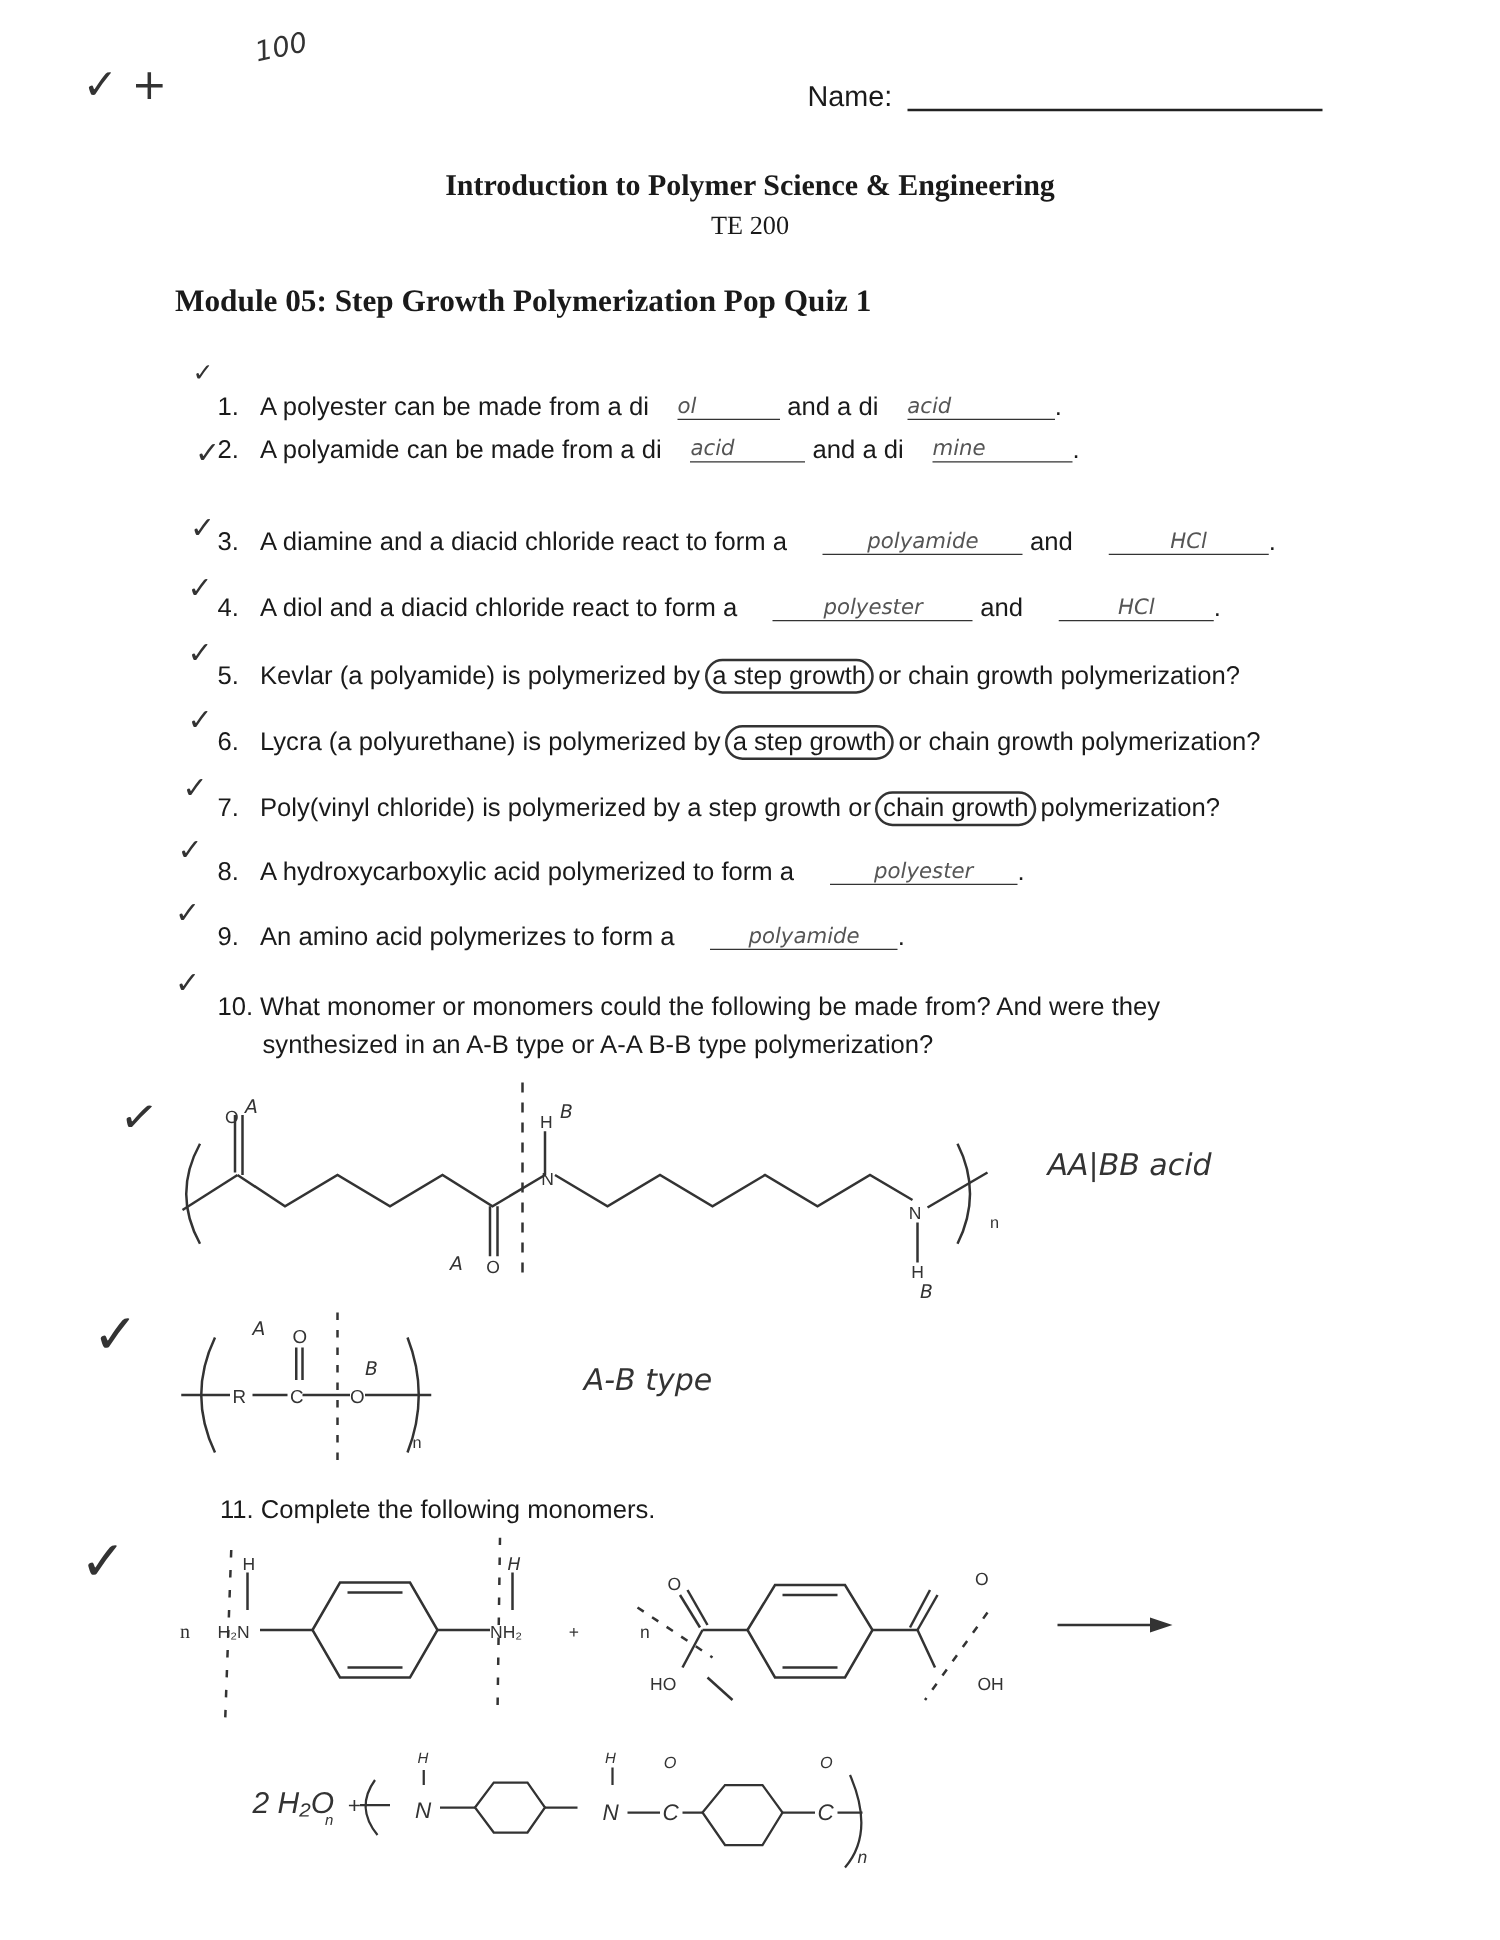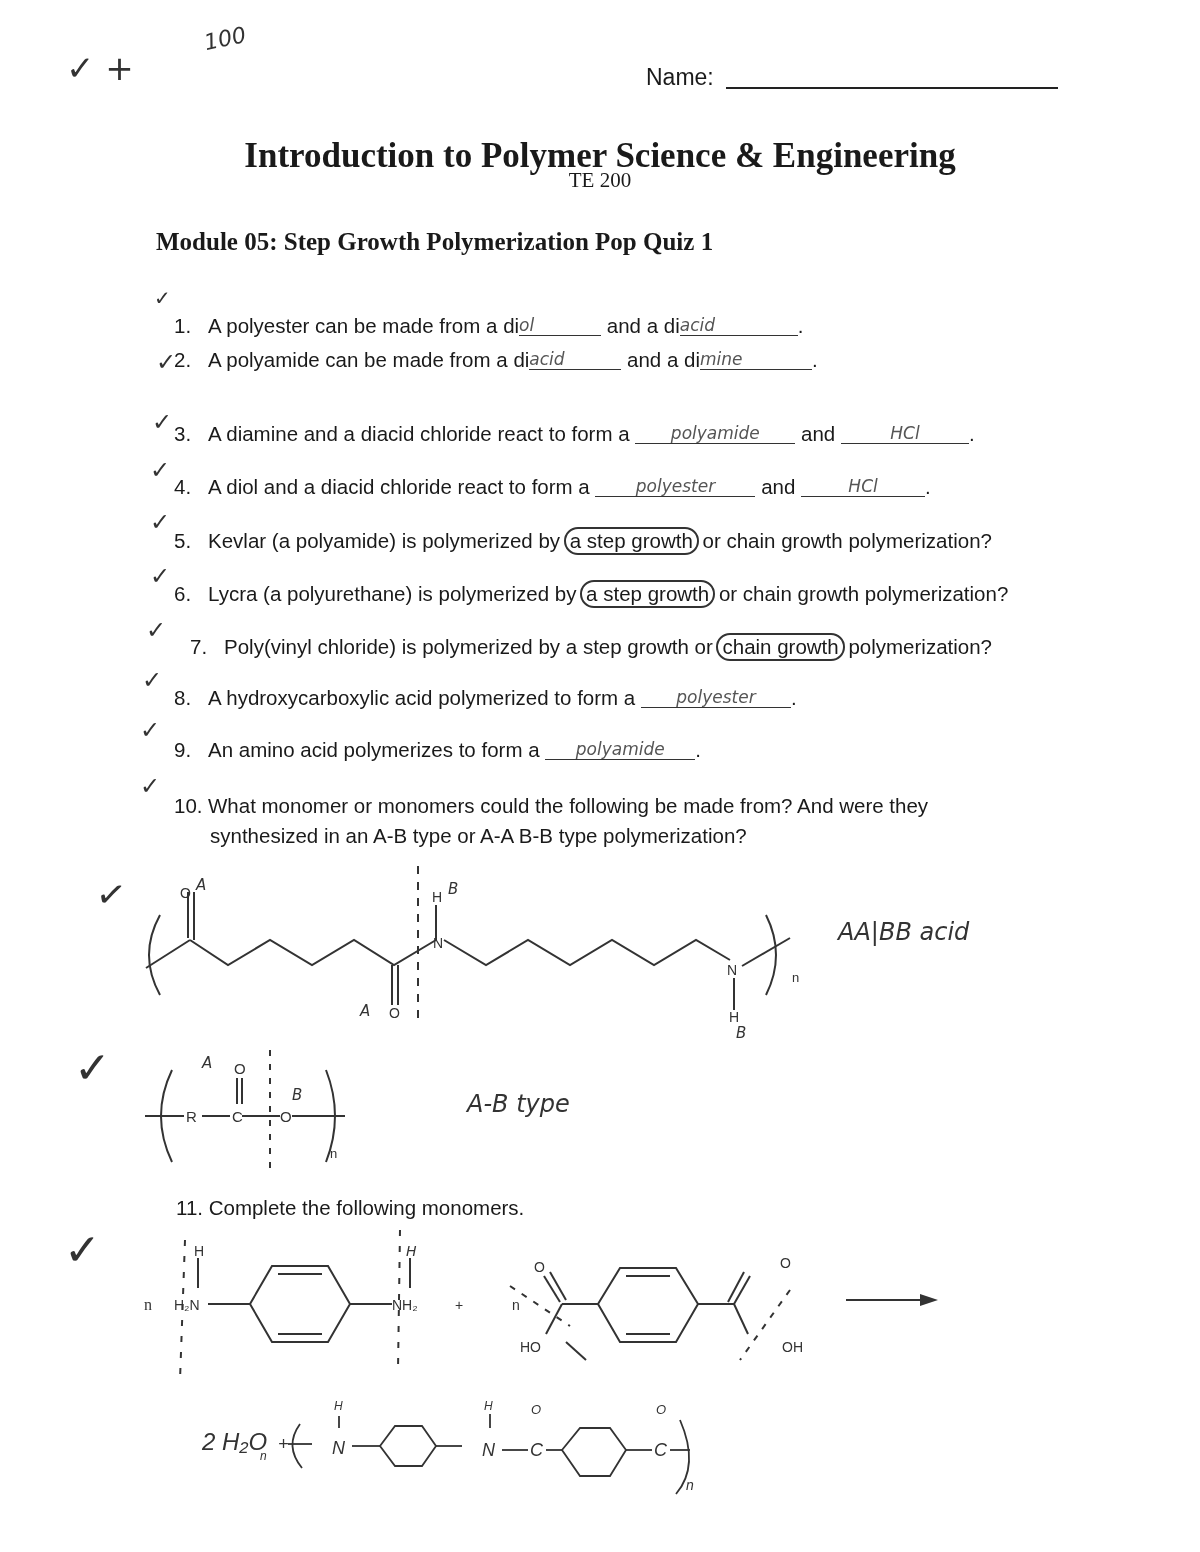--- a/index.html
+++ b/index.html
@@ -3,26 +3,26 @@
 <meta charset="utf-8">
 <style>
   html,body{margin:0;padding:0;background:#fff;}
   body{width:1200px;height:1552px;position:relative;overflow:hidden;color:#1a1a1a;}
   .abs{position:absolute;}
   .hand{font-family:"DejaVu Sans",sans-serif;color:#333;font-style:italic;font-weight:300;}
   .sans{font-family:"Liberation Sans",sans-serif;}
   .serif{font-family:"Liberation Serif",serif;}
   .name-row{left:646px;top:64px;font-size:23px;}
   .name-line{display:inline-block;width:332px;border-bottom:2px solid #222;margin-left:12px;vertical-align:-4px;}
-  .title{left:0;width:1200px;text-align:center;top:136px;font-size:35px;font-weight:bold;}
+  .title{left:0;width:1200px;text-align:center;top:136px;font-size:24px;font-weight:bold;}
   .course{left:0;width:1200px;text-align:center;top:168px;font-size:21px;}
-  .module{left:156px;top:228px;font-size:25px;font-weight:bold;}
+  .module{left:140px;top:228px;font-size:25px;font-weight:bold;}
   .q{position:absolute;font-size:20.5px;white-space:nowrap;}
   .num{display:inline-block;width:34px;}
-  .blank{display:inline-block;border-bottom:1.5px solid #333;text-align:center;color:#555;font-family:"DejaVu Sans",sans-serif;font-style:italic;font-size:17px;line-height:20px;vertical-align:2px;}
+  .blank{display:inline-block;border-bottom:1.5px solid #333;text-align:center;color:#555;font-family:"DejaVu Sans",sans-serif;font-style:italic;font-size:17px;line-height:20px;vertical-align:2px;margin-left:23px;}
   .circ{display:inline-block;border:2px solid #333;border-radius:22px;padding:0 4px;margin:0 -2px;}
   .check{position:absolute;font-family:"DejaVu Sans",sans-serif;font-size:24px;color:#333;}
   svg text{font-family:"Liberation Sans",sans-serif;}
 </style>
 </head>
 <body>
 
 <div class="abs hand" style="left:66px;top:48px;font-size:34px;">✓ +</div>
 <div class="abs hand" style="left:204px;top:26px;font-size:22px;transform:rotate(-12deg);">100</div>
 
@@ -59,21 +59,21 @@
 <div class="q sans" style="left:174px;top:527px;">
   <span class="num">5.</span><span>Kevlar (a polyamide) is polymerized by </span><span class="circ">a step growth</span><span> or chain growth polymerization?</span>
 </div>
 
 <span class="check" style="left:150px;top:562px;">✓</span>
 <div class="q sans" style="left:174px;top:580px;">
   <span class="num">6.</span><span>Lycra (a polyurethane) is polymerized by </span><span class="circ">a step growth</span><span> or chain growth polymerization?</span>
 </div>
 
 <span class="check" style="left:146px;top:616px;">✓</span>
-<div class="q sans" style="left:174px;top:633px;margin-left:16px;">
+<div class="q sans" style="left:174px;top:633px;">
   <span class="num">7.</span><span>Poly(vinyl chloride) is polymerized by a step growth or </span><span class="circ">chain growth</span><span> polymerization?</span>
 </div>
 
 <span class="check" style="left:142px;top:666px;">✓</span>
 <div class="q sans" style="left:174px;top:686px;">
   <span class="num">8.</span><span>A hydroxycarboxylic acid polymerized to form a </span><span class="blank" style="width:150px;">polyester</span><span>.</span>
 </div>
 
 <span class="check" style="left:140px;top:716px;">✓</span>
 <div class="q sans" style="left:174px;top:738px;">

